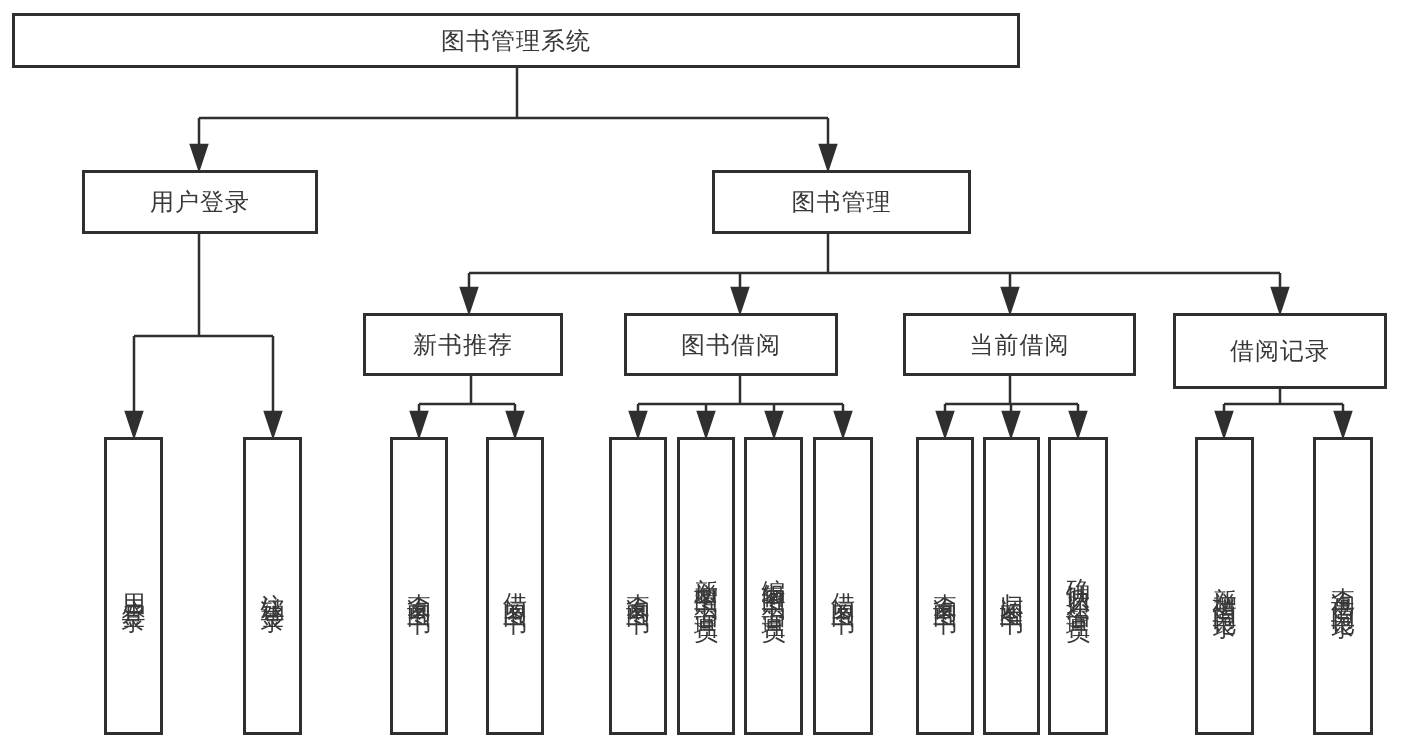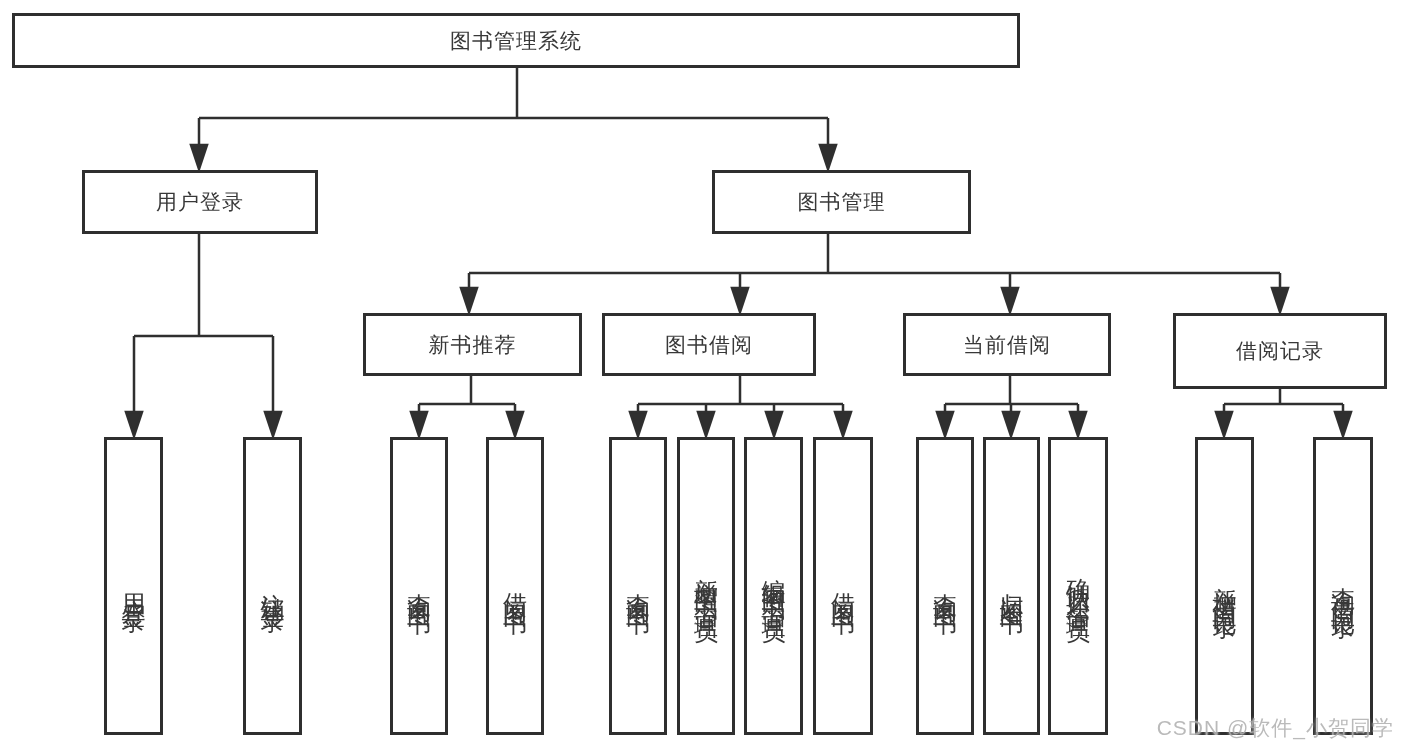--- a/index.html
+++ b/index.html
@@ -26,21 +26,21 @@
     box-sizing: border-box;
     border: 3px solid #2f2f2f;
     background: #ffffff;
     display: flex;
     align-items: center;
     justify-content: center;
     color: #383838;
     z-index: 2;
   }
   .box.h span {
-    font-size: 21px;
+    font-size: 24px;
     letter-spacing: 1px;
     white-space: nowrap;
   }
   .box.leaf span {
     writing-mode: vertical-rl;
     text-orientation: mixed;
     font-size: 24px;
     letter-spacing: 6px;
     line-height: 1;
   }
@@ -109,27 +109,27 @@
     <span>图书管理系统</span>
   </div>
 
   <div class="box h" style="left:82px;top:170px;width:236px;height:64px">
     <span>用户登录</span>
   </div>
   <div class="box h" style="left:712px;top:170px;width:259px;height:64px">
     <span>图书管理</span>
   </div>
 
-  <div class="box h" style="left:363px;top:313px;width:219px;height:63px">
+  <div class="box h" style="left:363px;top:313px;width:200px;height:63px">
     <span>新书推荐</span>
   </div>
-  <div class="box h" style="left:602px;top:313px;width:214px;height:63px">
+  <div class="box h" style="left:624px;top:313px;width:214px;height:63px">
     <span>图书借阅</span>
   </div>
-  <div class="box h" style="left:903px;top:313px;width:208px;height:63px">
+  <div class="box h" style="left:903px;top:313px;width:233px;height:63px">
     <span>当前借阅</span>
   </div>
   <div class="box h" style="left:1173px;top:313px;width:214px;height:76px">
     <span>借阅记录</span>
   </div>
 
   <div class="box leaf" style="left:104px;top:437px;width:59px;height:298px">
     <span>用户登录</span>
   </div>
   <div class="box leaf" style="left:243px;top:437px;width:59px;height:298px">
@@ -166,15 +166,14 @@
     <span>确认归还（管理员）</span>
   </div>
 
   <div class="box leaf" style="left:1195px;top:437px;width:59px;height:298px">
     <span>新增借阅记录</span>
   </div>
   <div class="box leaf" style="left:1313px;top:437px;width:60px;height:298px">
     <span>查询借阅记录</span>
   </div>
 
-  <div class="watermark">CSDN @软件_小贺同学</div>
 
 </div>
 
 </body></html>

